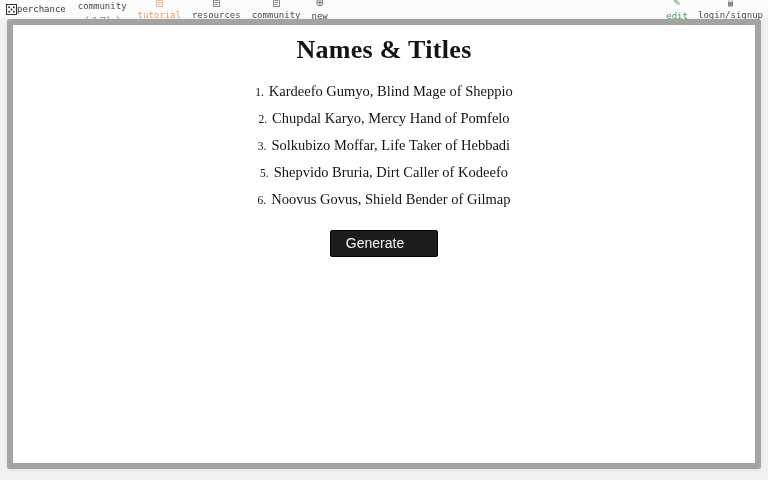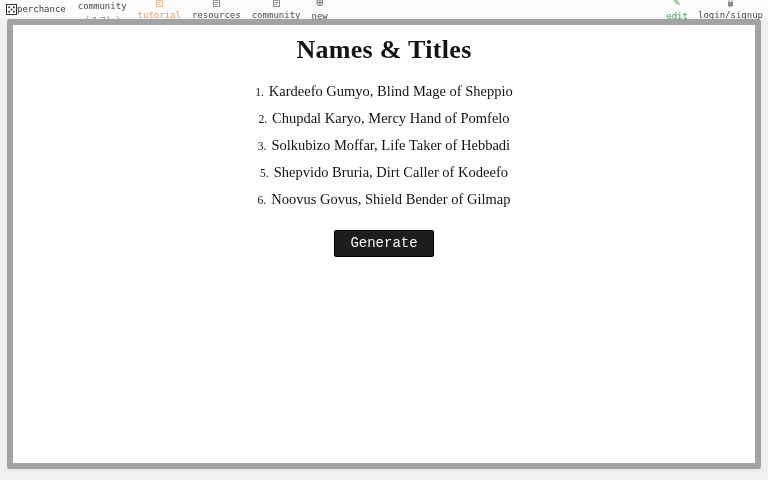--- a/index.html
+++ b/index.html
@@ -66,23 +66,23 @@
     line-height: 27px;
     font-size: 14.5px;
   }
   .result .num { font-size: 11.5px; margin-right: 5px; }
 
   .generate {
     display: block;
     margin: 17px auto 0 auto;
     background: #1d1d1d;
     color: #f4f4f4;
-    font-family: Liberation Mono, monospace;
+    font-family: Liberation Sans, sans-serif;
     font-size: 14px;
-    padding: 4px 15px 5px 15px;
+    padding: 4px 33px 5px 15px;
     border: 1px solid #000;
     border-radius: 2px;
     cursor: pointer;
   }
   .credit {
     display: inline-block;
     margin-top: 10px;
     color: #2323cc;
     font-size: 14.5px;
     text-decoration: underline;

